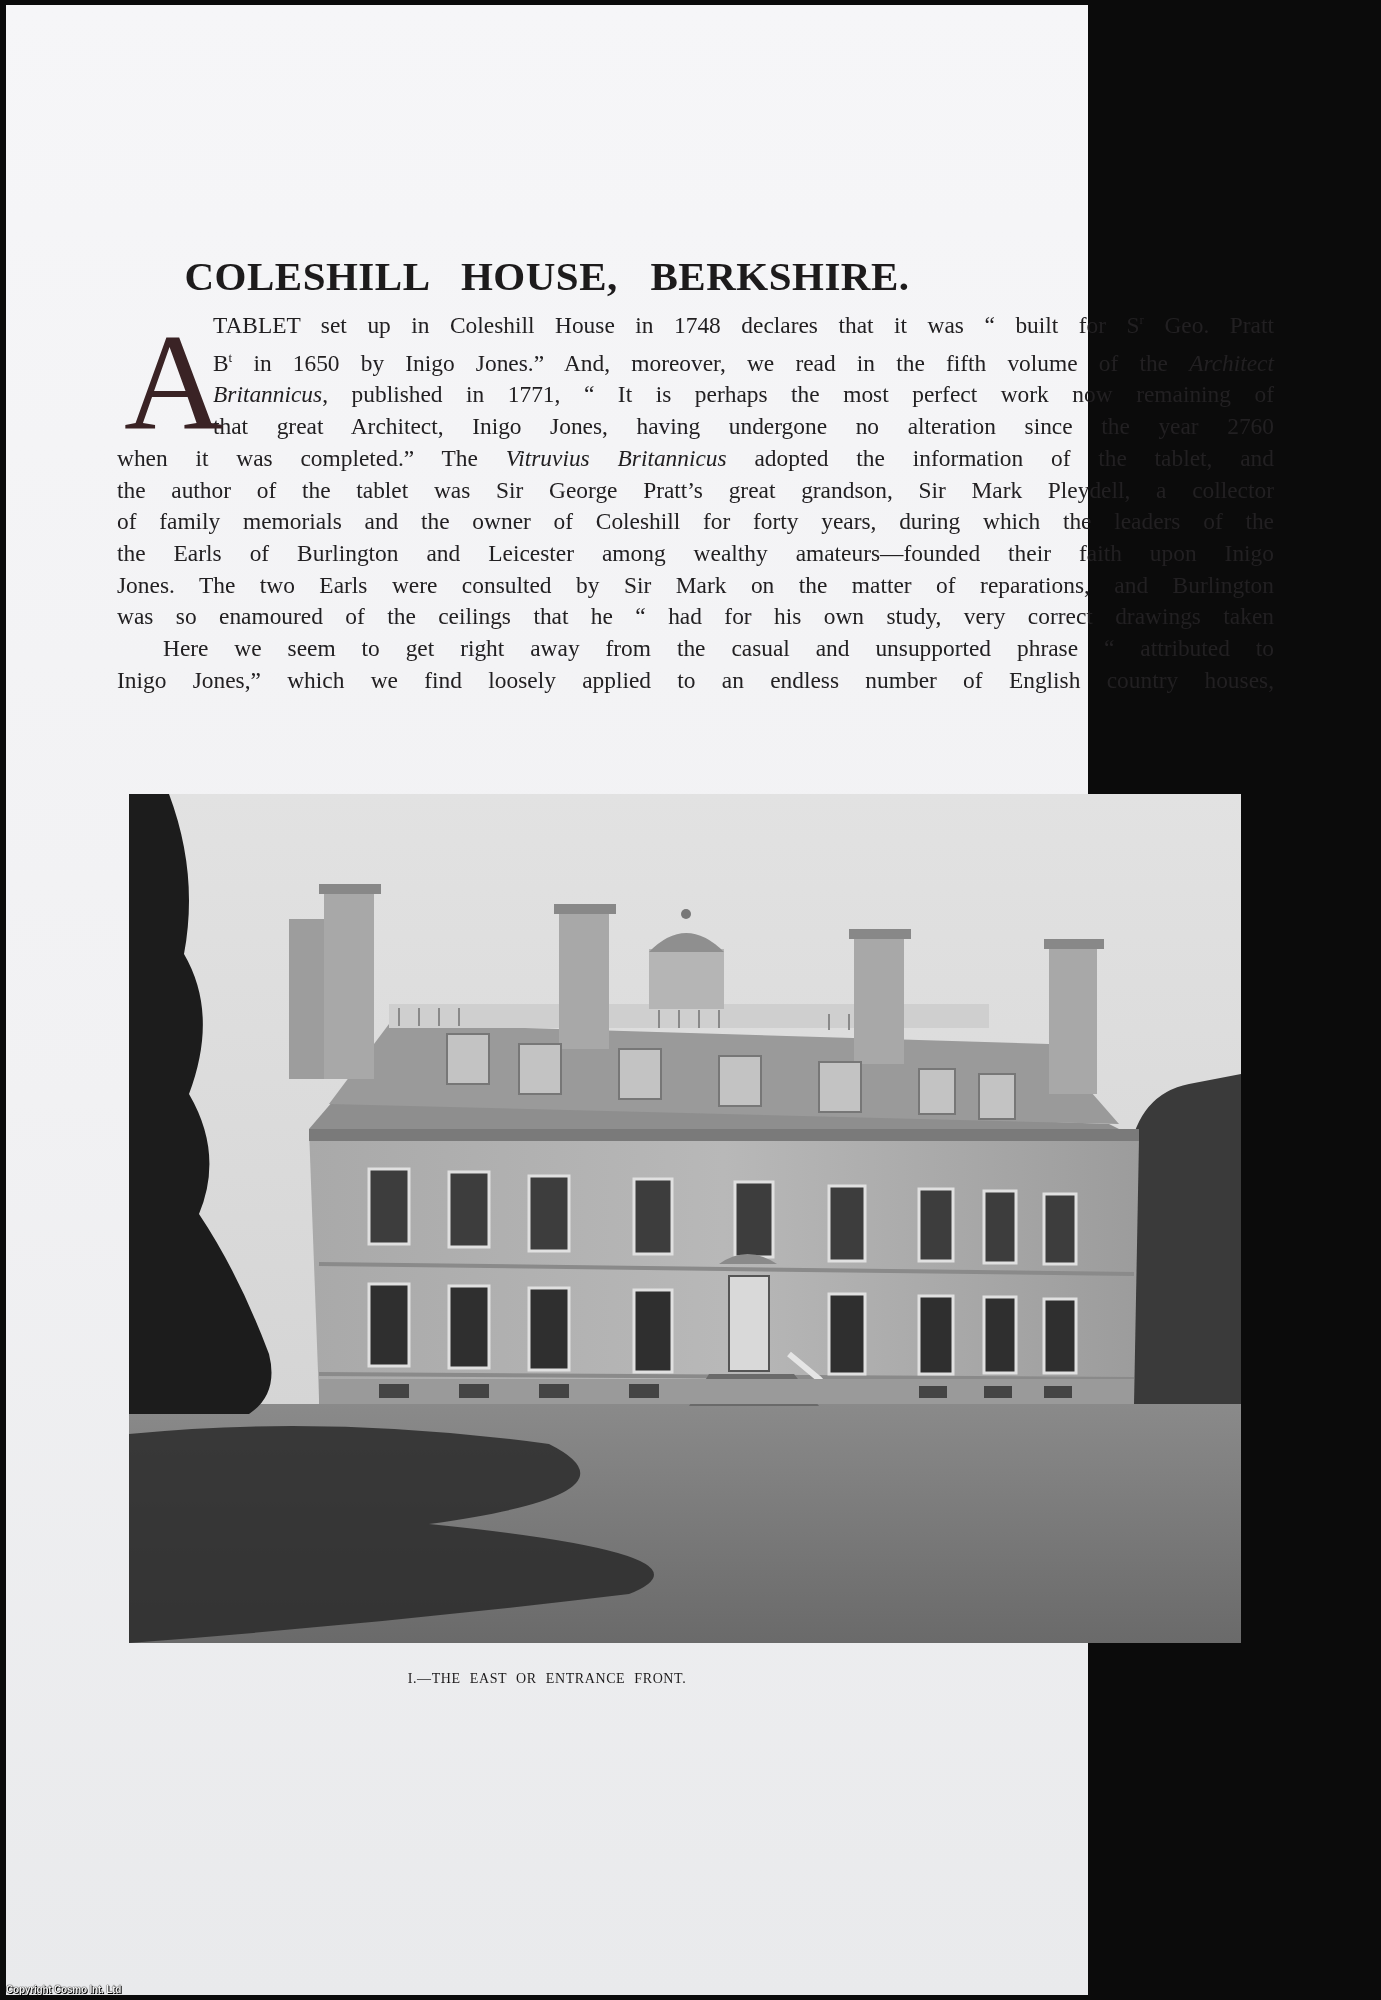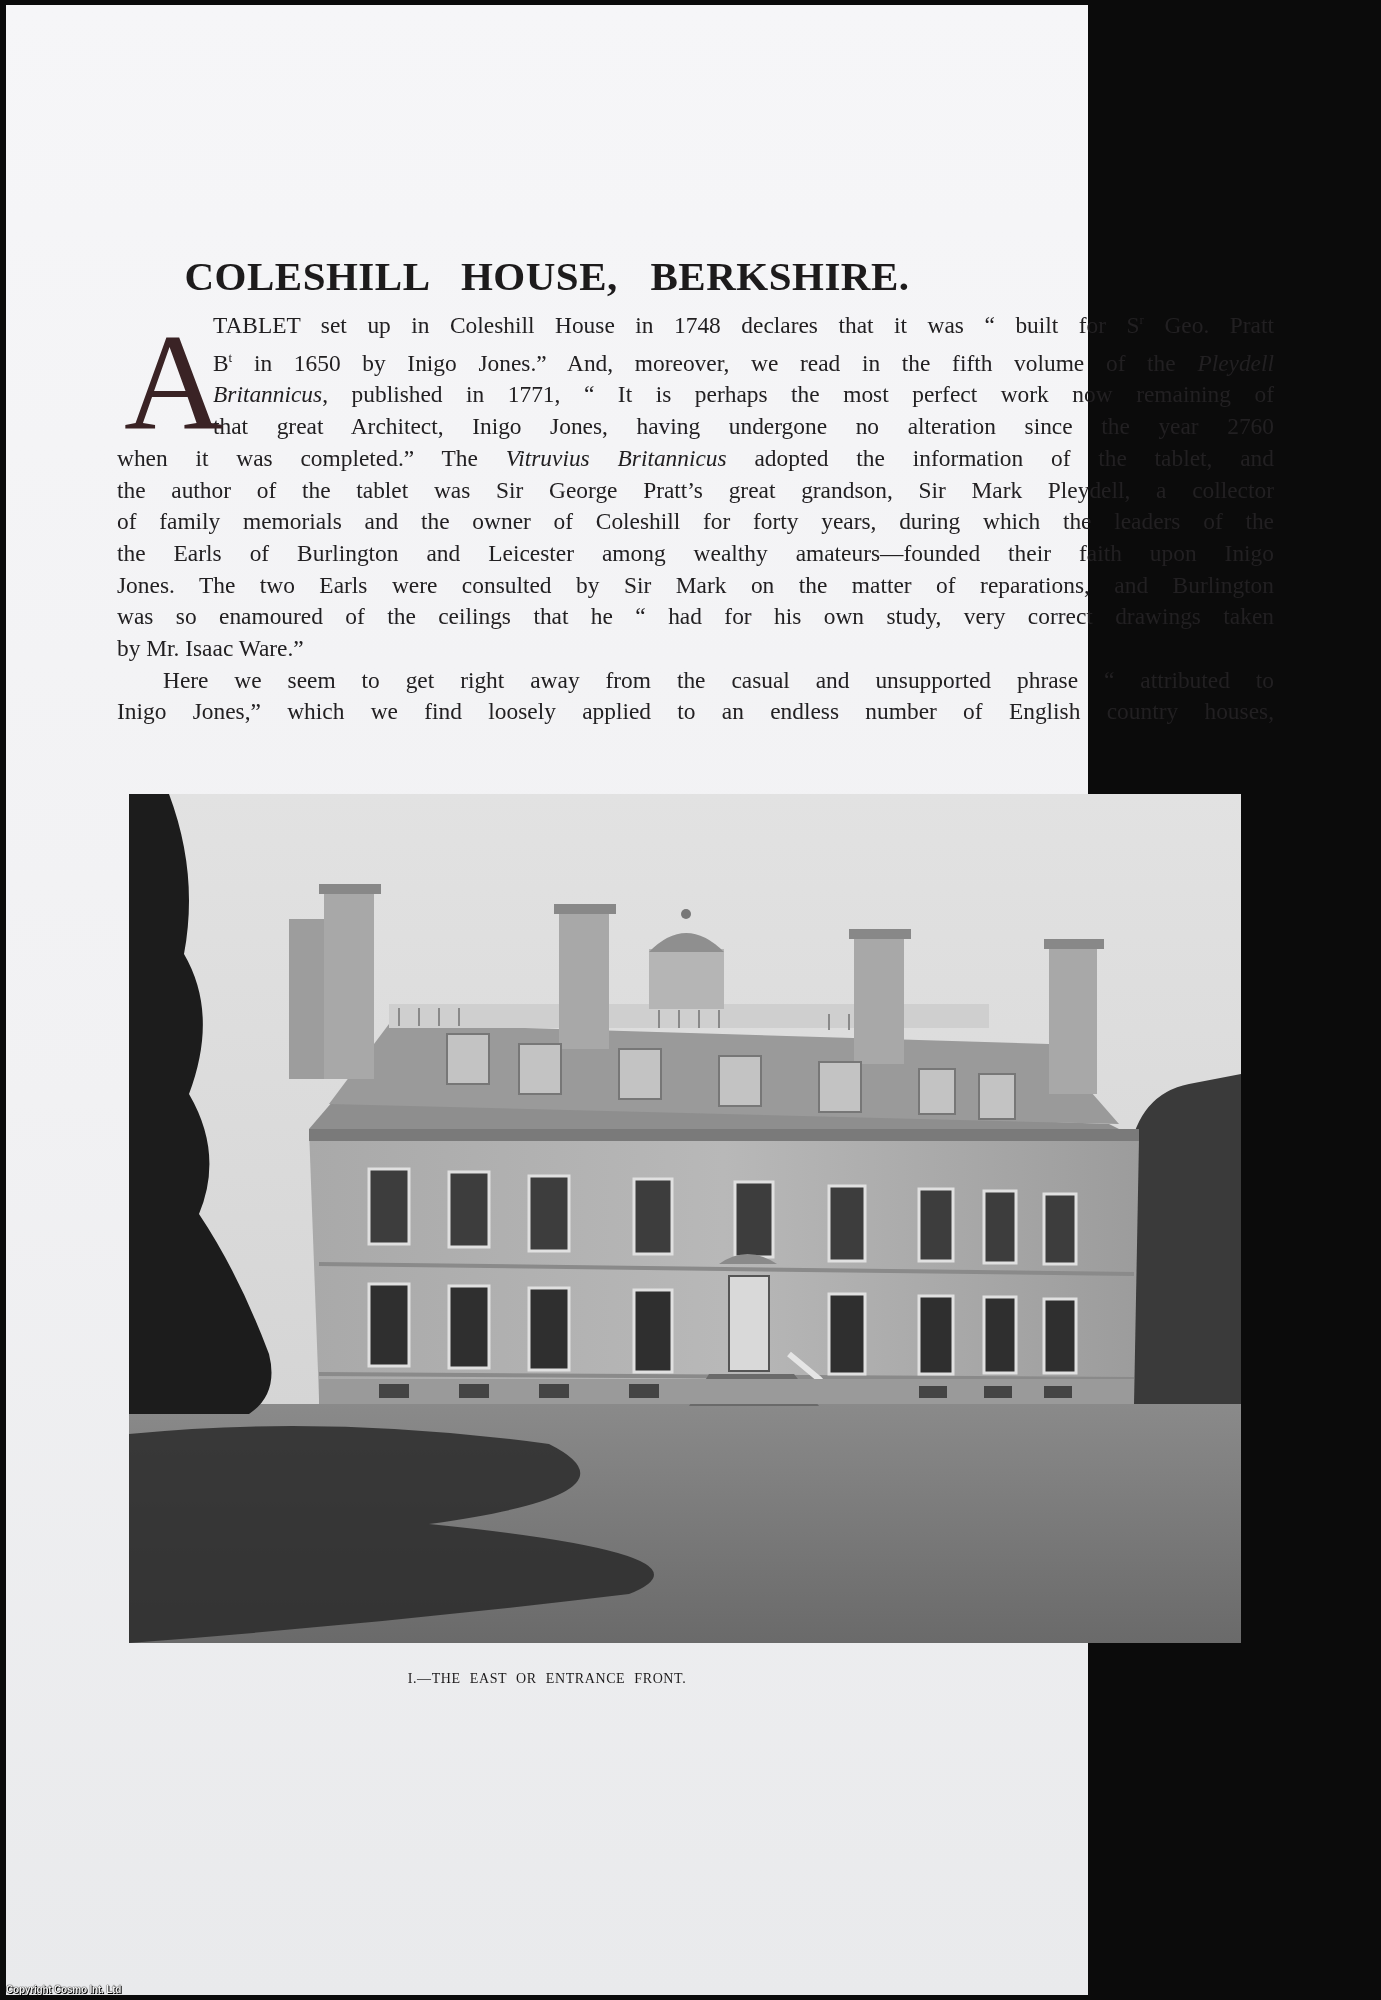--- a/index.html
+++ b/index.html
@@ -86,30 +86,29 @@
 <body>
 
 <div class="page">
 
   <h1 class="title">COLESHILL HOUSE, BERKSHIRE.</h1>
 
   <div class="body-text">
     <span class="drop-cap">A</span>
 
     <span class="line indent-drop"><span>TABLET set up in Coleshill House in 1748 declares that it was “ built for S</span><span class="sup">r</span><span> Geo. Pratt</span></span>
-    <span class="line indent-drop"><span>B</span><span class="sup">t</span><span> in 1650 by Inigo Jones.”  And, moreover, we read in the fifth volume of the </span><em>Pleydell</em></span>
+    <span class="line indent-drop"><span>B</span><span class="sup">t</span><span> in 1650 by Inigo Jones.”  And, moreover, we read in the fifth volume of the </span><em>Architect</em></span>
     <span class="line indent-drop"><em>Britannicus</em><span>, published in 1771, “ It is perhaps the most perfect work now remaining of</span></span>
     <span class="line indent-drop">that great Architect, Inigo Jones, having undergone no alteration since the year 2760</span>
     <span class="line"><span>when it was completed.”  The </span><em>Vitruvius Britannicus</em><span> adopted the information of the tablet, and</span></span>
     <span class="line">the author of the tablet was Sir George Pratt’s great grandson, Sir Mark Pleydell, a collector</span>
     <span class="line">of family memorials and the owner of Coleshill for forty years, during which the leaders of the</span>
     <span class="line">the Earls of Burlington and Leicester among wealthy amateurs—founded their faith upon Inigo</span>
     <span class="line">Jones.  The two Earls were consulted by Sir Mark on the matter of reparations, and Burlington</span>
     <span class="line">was so enamoured of the ceilings that he “ had for his own study, very correct drawings taken</span>
-    <span class="line last">by Mr. Isaac Ware.”</span>
 
     <span class="line para-indent">Here we seem to get right away from the casual and  unsupported phrase “ attributed to</span>
     <span class="line">Inigo Jones,” which we find loosely applied to an endless number of English country houses,</span>
   </div>
 
   <div class="photo" title="Photograph of the east front of Coleshill House">
     <svg width="1112" height="849" viewBox="0 0 1112 849" xmlns="http://www.w3.org/2000/svg">
       <defs>
         <linearGradient id="sky" x1="0" y1="0" x2="0" y2="1">
           <stop offset="0" stop-color="#e2e2e2"></stop>

